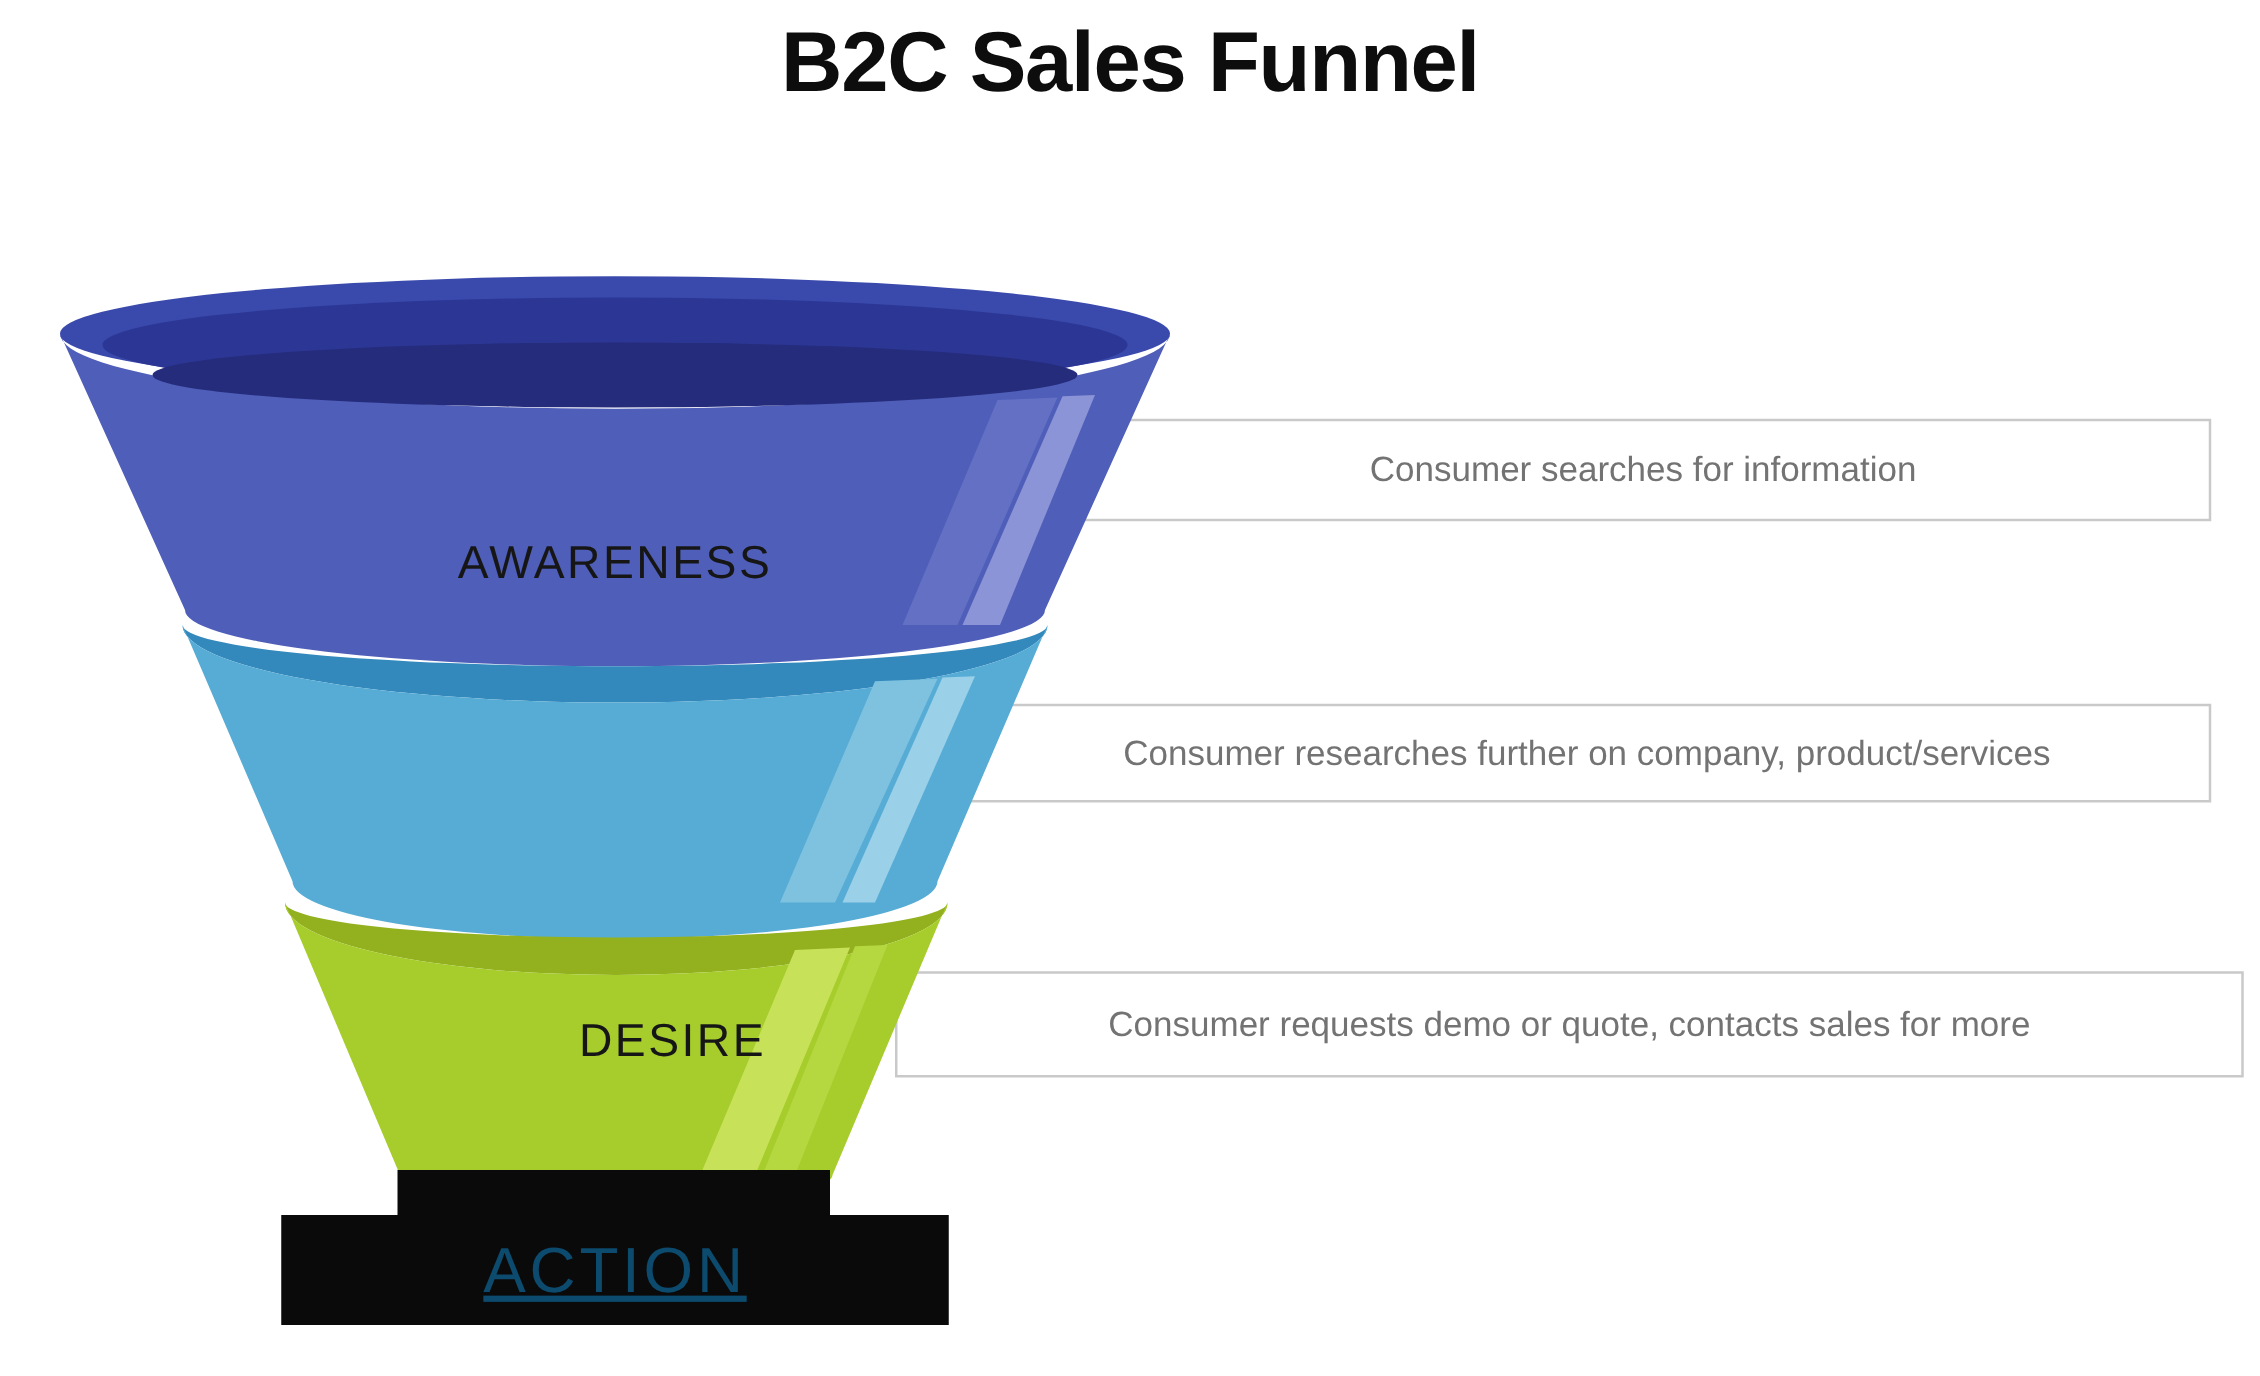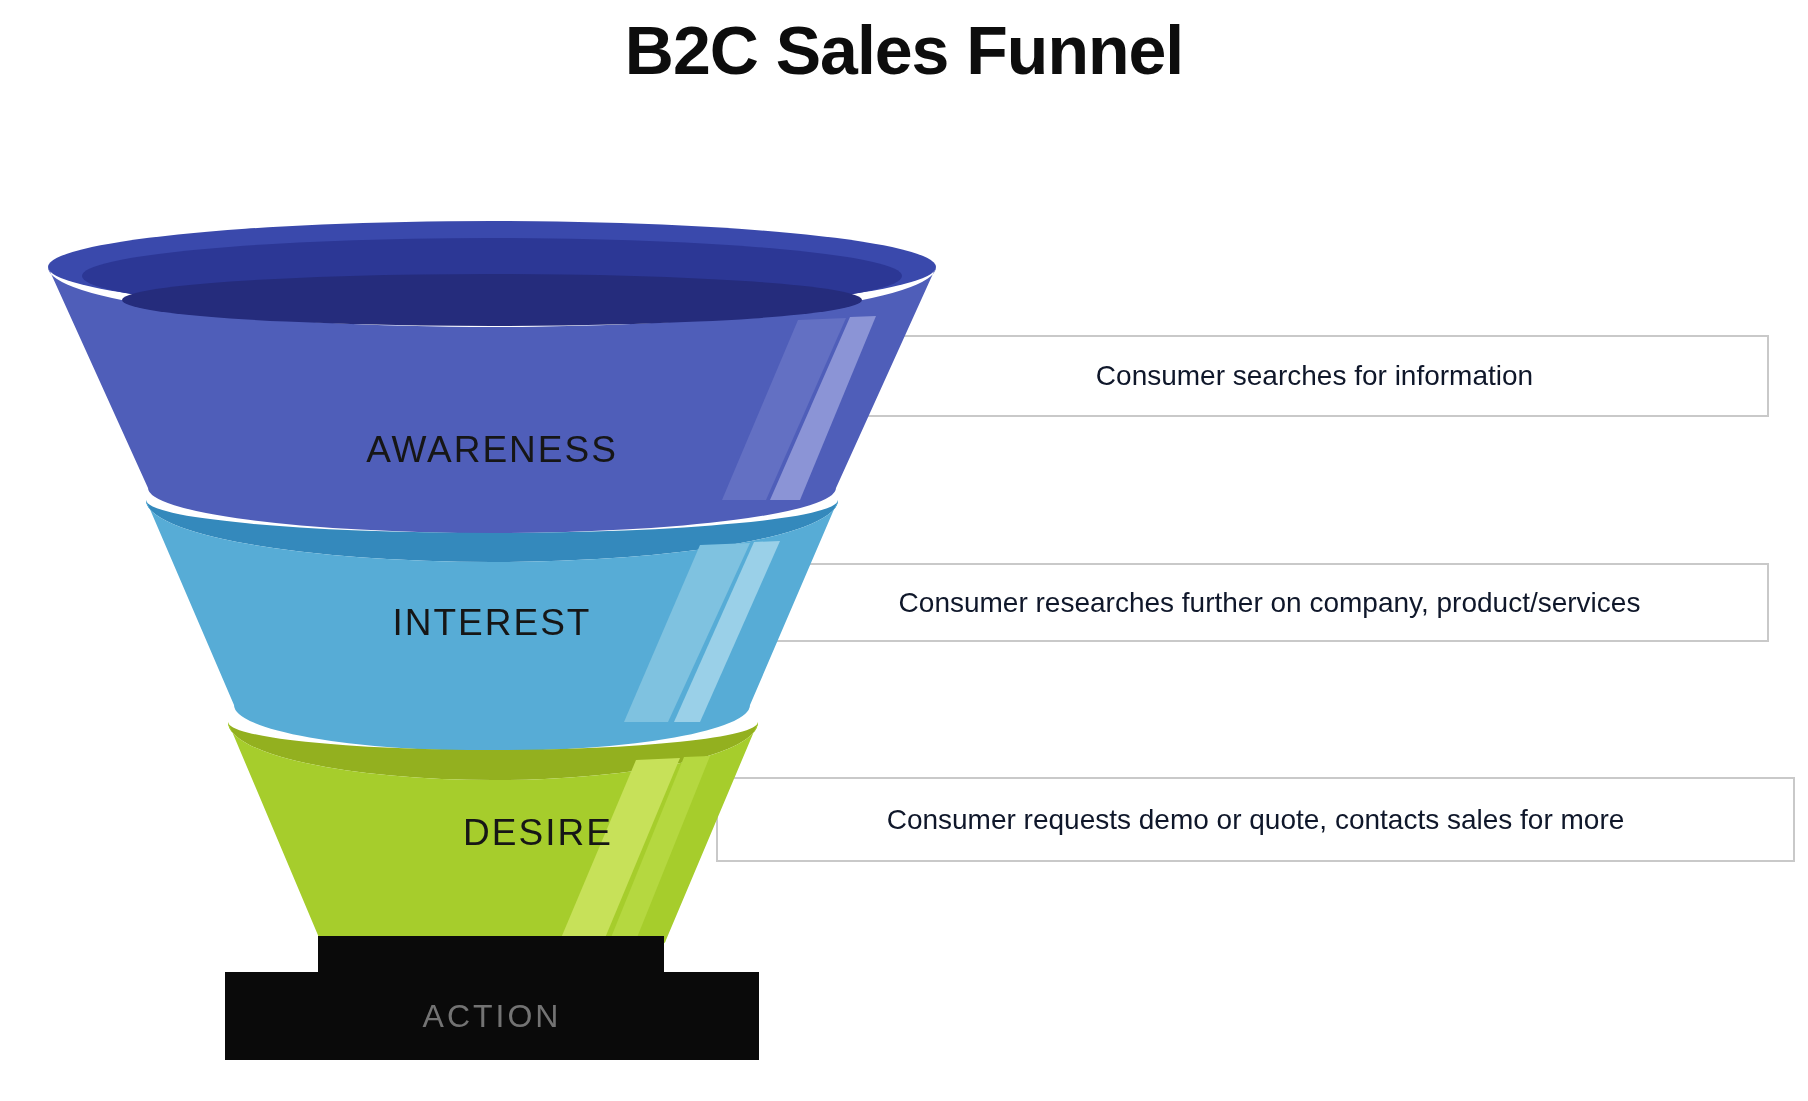--- a/index.html
+++ b/index.html
@@ -18,33 +18,33 @@
   }
   .desc-box{
     position:absolute;
     background:#ffffff;
     border:2px solid #c9c9c9;
     display:flex;flex-direction:column;align-items:center;justify-content:center;
     z-index:1;
     box-sizing:border-box;
   }
   .desc-line{
-    font-size:28px;color:#0f172a;line-height:36px;text-align:center;white-space:nowrap;
+    font-size:28px;color:#737373;line-height:36px;text-align:center;white-space:nowrap;
   }
   #funnel-svg{
     position:absolute;left:0;top:0;z-index:2;pointer-events:none;
   }
   .stage-label{
     position:absolute;
     transform:translate(-50%,-50%);
     font-size:37px;letter-spacing:2px;color:#161616;
     z-index:3;white-space:nowrap;
   }
   .stage-label.action{
-    font-size:32px;color:#737373;letter-spacing:3px;
+    font-size:51px;color:#0c4a6e;letter-spacing:3px;text-decoration:underline;
   }
 </style>
 </head>
 <body>
 
 <div id="canvas">
 
   <div class="title">B2C Sales Funnel</div>
 
   <div class="desc-box" style="left:860px;top:335px;width:909px;height:82px;">
@@ -77,17 +77,16 @@
     <path d="M 228 722 A 265 28 0 0 0 758 722 A 265 58 0 0 1 228 722 Z" fill="#93B01F"></path>
     <path d="M 228 722 L 320 940 A 173 24 0 0 0 666 940 L 758 722 A 265 58 0 0 1 228 722 Z" fill="#A6CD2C"></path>
     <path d="M 636 760 L 680 758 L 600 950 L 556 950 Z" fill="#C7E159"></path>
     <path d="M 684 757 L 710 756 L 632 950 L 606 950 Z" fill="#B5D840"></path>
 
     <rect x="318" y="936" width="346" height="38" fill="#0A0A0A"></rect>
     <rect x="225" y="972" width="534" height="88" fill="#0A0A0A"></rect>
   </svg>
 
   <div class="stage-label" style="left:492px;top:402px;margin-top:48px;">AWARENESS</div>
-  <div class="stage-label" style="left:492px;top:623px;">INTEREST</div>
   <div class="stage-label" style="left:508px;top:833px;margin-left:30px;">DESIRE</div>
   <div class="stage-label action" style="left:492px;top:1016px;">ACTION</div>
 
 </div>
 
 </body></html>

